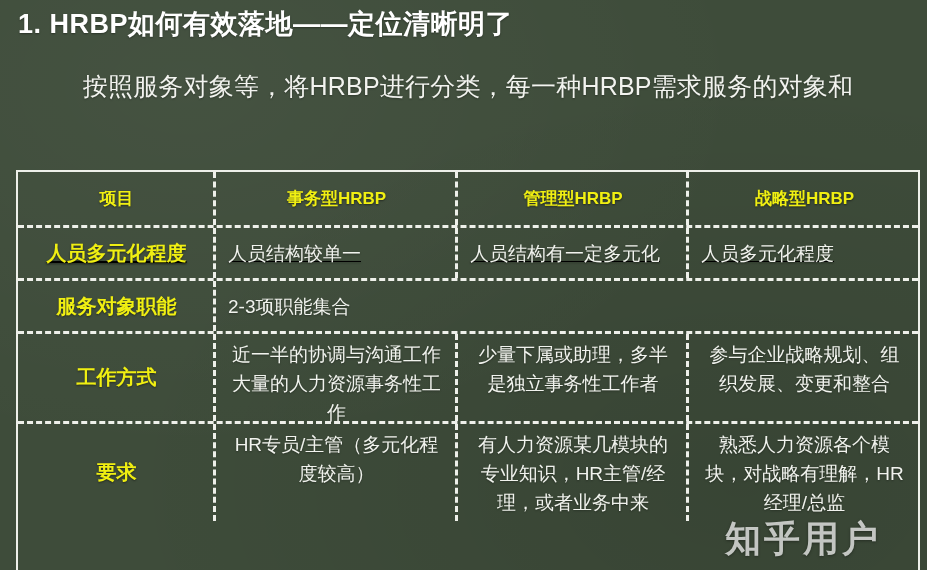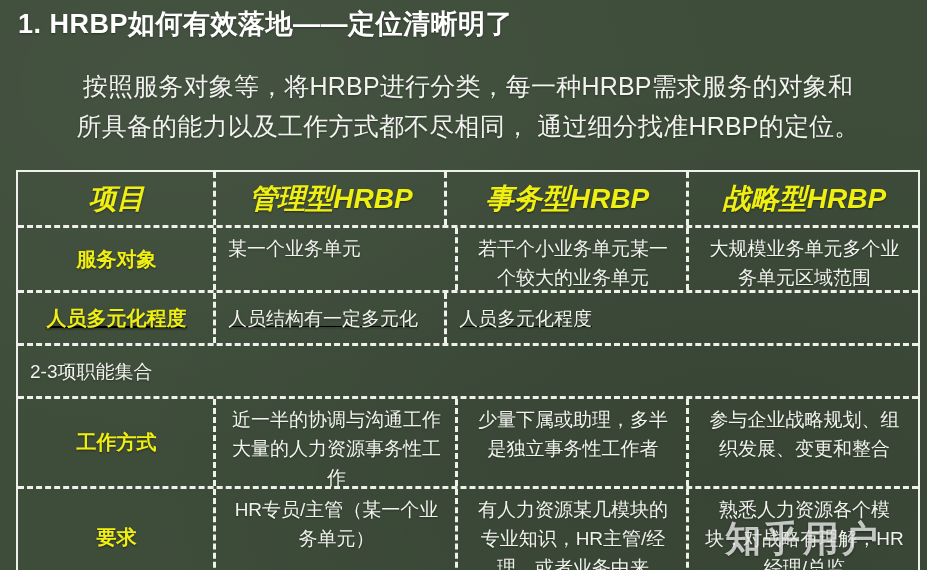--- a/index.html
+++ b/index.html
@@ -59,24 +59,23 @@
   .tcell + .tcell{
     border-left:3px dashed #eef0ea;
   }
   .c0{width:195px;justify-content:center;}
   .c1{width:242px;}
   .c2{width:231px;}
   .c3{width:232px;}
 
   .hdr .tcell{justify-content:center;align-items:center;}
   .hdr-label{
-    color:#f0ef12;font-weight:bold;font-size:28px;
+    color:#f0ef12;font-weight:bold;font-size:17px;
     text-shadow:0 1px 2px rgba(0,0,0,0.45);
     white-space:nowrap;
-    font-style:italic;
   }
   .rowlabel{
     color:#f0ef12;font-weight:bold;font-size:20px;
     text-shadow:0 1px 2px rgba(0,0,0,0.45);
     white-space:nowrap;
   }
   .celltext{
     color:#f1f3ee;font-size:19px;line-height:29px;
     text-shadow:0 1px 2px rgba(0,0,0,0.3);
   }
@@ -100,68 +99,59 @@
 </style>
 </head>
 <body>
 
 <div class="slide">
 
   <div class="title">1. HRBP如何有效落地——定位清晰明了</div>
 
   <div class="subtitle">
     <div>按照服务对象等，将HRBP进行分类，每一种HRBP需求服务的对象和</div>
-    <div>所具备的能力以及工作方式都不尽相同， 通过细分找准HRBP的定位。</div>
   </div>
 
   <div class="table">
 
     <div class="trow hdr r-hdr">
       <div class="tcell c0">
         <span class="hdr-label">项目</span>
       </div>
+      <div class="tcell c1">
+        <span class="hdr-label">事务型HRBP</span>
+      </div>
       <div class="tcell c2">
         <span class="hdr-label">管理型HRBP</span>
-      </div>
-      <div class="tcell c1">
-        <span class="hdr-label">事务型HRBP</span>
       </div>
       <div class="tcell c3">
         <span class="hdr-label">战略型HRBP</span>
       </div>
     </div>
 
-    <div class="trow r-1">
-      <div class="tcell c0">
-        <span class="rowlabel">服务对象</span>
-      </div>
-      <div class="tcell c1">
-        <span class="celltext">某一个业务单元</span>
-      </div>
-      <div class="tcell c2">
-        <span class="celltext">若干个小业务单元某一个较大的业务单元</span>
-      </div>
-      <div class="tcell c3">
-        <span class="celltext">大规模业务单元多个业务单元区域范围</span>
-      </div>
-    </div>
 
     <div class="trow r-2">
       <div class="tcell c0">
         <span class="rowlabel">人员多元化程度</span>
+      </div>
+      <div class="tcell c1">
+        <span class="celltext">人员结构较单一</span>
       </div>
       <div class="tcell c2">
         <span class="celltext">人员结构有一定多元化</span>
       </div>
       <div class="tcell c3">
         <span class="celltext">人员多元化程度</span>
       </div>
     </div>
 
     <div class="trow r-3">
+      <div class="tcell c0">
+        <span class="rowlabel">服务对象职能</span>
+      </div>
       <div class="tcell c2">
         <span class="celltext">2-3项职能集合</span>
       </div>
     </div>
 
     <div class="trow r-4">
       <div class="tcell c0">
         <span class="rowlabel">工作方式</span>
       </div>
       <div class="tcell c1">
@@ -173,21 +163,21 @@
       <div class="tcell c3">
         <span class="celltext">参与企业战略规划、组织发展、变更和整合</span>
       </div>
     </div>
 
     <div class="trow r-5">
       <div class="tcell c0">
         <span class="rowlabel">要求</span>
       </div>
       <div class="tcell c1">
-        <span class="celltext">HR专员/主管（某一个业务单元）</span>
+        <span class="celltext">HR专员/主管（多元化程度较高）</span>
       </div>
       <div class="tcell c2">
         <span class="celltext">有人力资源某几模块的专业知识，HR主管/经理，或者业务中来</span>
       </div>
       <div class="tcell c3">
         <span class="celltext">熟悉人力资源各个模块，对战略有理解，HR经理/总监</span>
       </div>
     </div>
 
   </div>

